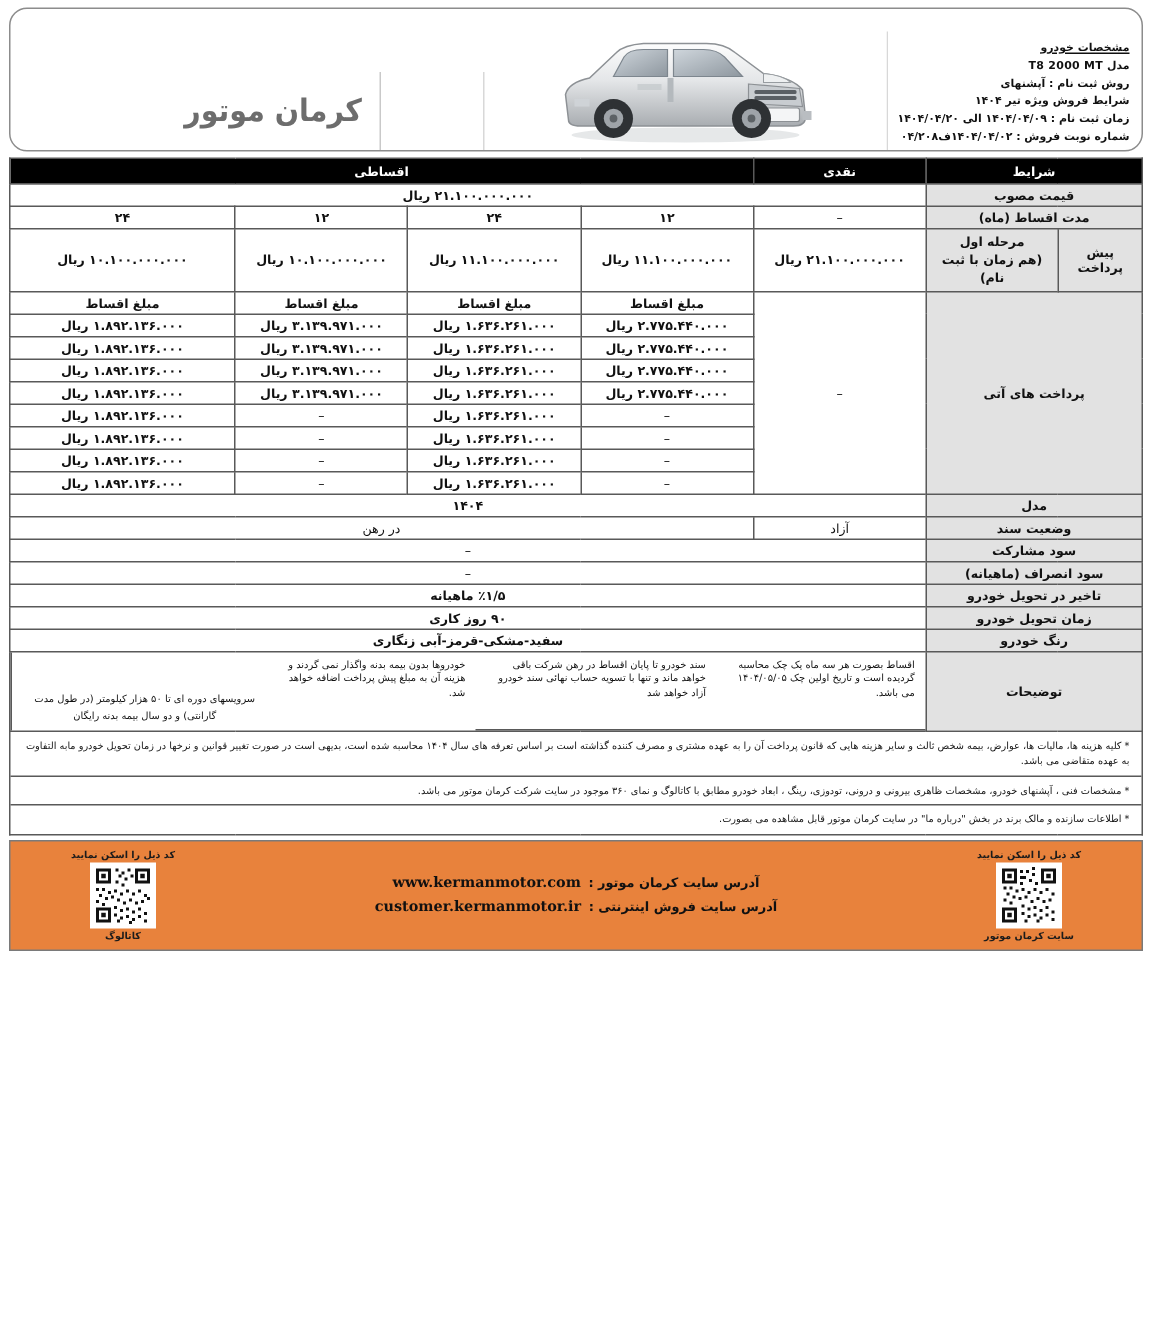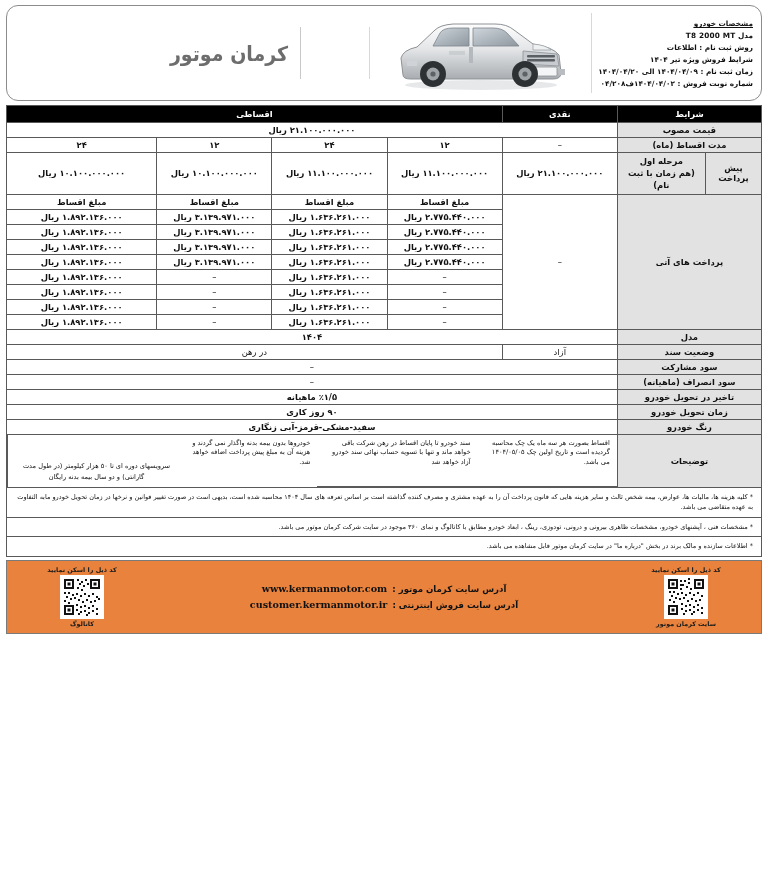--- a/index.html
+++ b/index.html
@@ -17,24 +17,23 @@
     padding: 5px 6px 0 6px;
   }
 
   
   .header {
     height: 96px;
     border: 1px solid #8c8c8c;
     border-radius: 12px;
     display: flex;
     flex-direction: row;
-    align-items: center;
+    align-items: flex-end;
     overflow: hidden;
     background: #fff;
-    padding-left: 47px;
   }
   .hdr-specs {
     width: 170px;
     padding: 6px 8px 4px 6px;
     display: flex; flex-direction: column;
     justify-content: center;
     gap: 2px;
     text-align: right;
     border-left: 1px solid #d8d8d8;
   }
@@ -197,21 +196,21 @@
 </head>
 <body>
 
 <div class="page">
 
   <div class="header">
 
     <div class="hdr-specs">
       <div class="hdr-line title">مشخصات خودرو</div>
       <div class="hdr-line">مدل   T8 2000 MT</div>
-      <div class="hdr-line">روش ثبت نام : اطلاعات</div>
+      <div class="hdr-line">روش ثبت نام : آپشنهای</div>
       <div class="hdr-line">شرایط فروش ویژه تیر ۱۴۰۴</div>
       <div class="hdr-line">زمان ثبت نام : ۱۴۰۴/۰۴/۰۹ الی ۱۴۰۴/۰۴/۲۰</div>
       <div class="hdr-line">شماره نوبت فروش : ۱۴۰۴/۰۴/۰۲ف۰۴/۲۰۸</div>
     </div>
 
     <div class="hdr-mid">
       <div class="truck-wrap">
         <svg viewBox="0 0 196 84" width="196" height="84" aria-hidden="true">
           <defs>
             <linearGradient id="bodyG" x1="0" y1="0" x2="0" y2="1">
@@ -405,21 +404,21 @@
             <div class="note-svc">سرویسهای دوره ای تا ۵۰ هزار کیلومتر (در طول مدت گارانتی) و دو سال بیمه بدنه رایگان</div>
           </div>
         </div>
       </td>
     </tr>
 
     <tr>
       <td colspan="7" class="note-bullets">
         <div class="bullet">* کلیه هزینه ها، مالیات ها، عوارض، بیمه شخص ثالث و سایر هزینه هایی که قانون پرداخت آن را به عهده مشتری و مصرف کننده گذاشته است بر اساس تعرفه های سال ۱۴۰۴ محاسبه شده است، بدیهی است در صورت تغییر قوانین و نرخها در زمان تحویل خودرو مابه التفاوت به عهده متقاضی می باشد.</div>
         <div class="bullet">* مشخصات فنی ، آپشنهای خودرو، مشخصات ظاهری بیرونی و درونی، تودوزی، رینگ ، ابعاد خودرو  مطابق با کاتالوگ و نمای ۳۶۰ موجود در سایت شرکت کرمان موتور می باشد.</div>
-        <div class="bullet">* اطلاعات سازنده و مالک برند در بخش "درباره ما" در سایت کرمان موتور قابل مشاهده می باشد.</div>
+        <div class="bullet">* اطلاعات سازنده و مالک برند در بخش "درباره ما" در سایت کرمان موتور قابل مشاهده می بصورت.</div>
       </td>
     </tr>
   </tbody>
     </table>
 
   <div class="footer">
 
     <div class="qr-block">
       <div class="qr-cap">کد ذیل را اسکن نمایید</div>
       <div class="qr-img">

